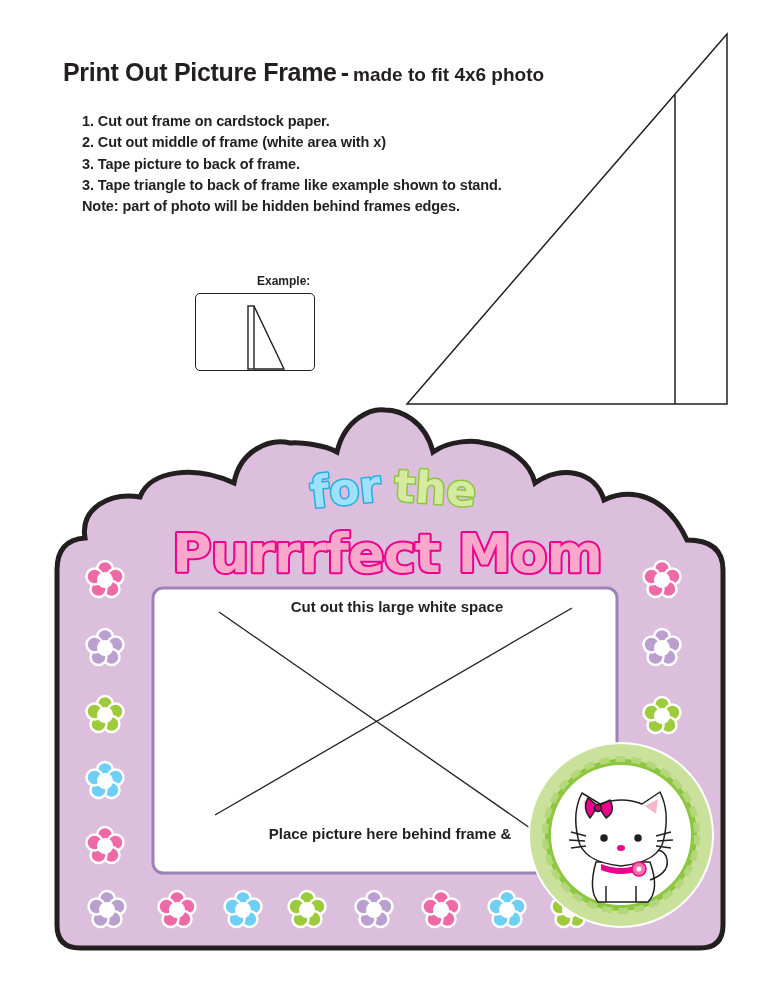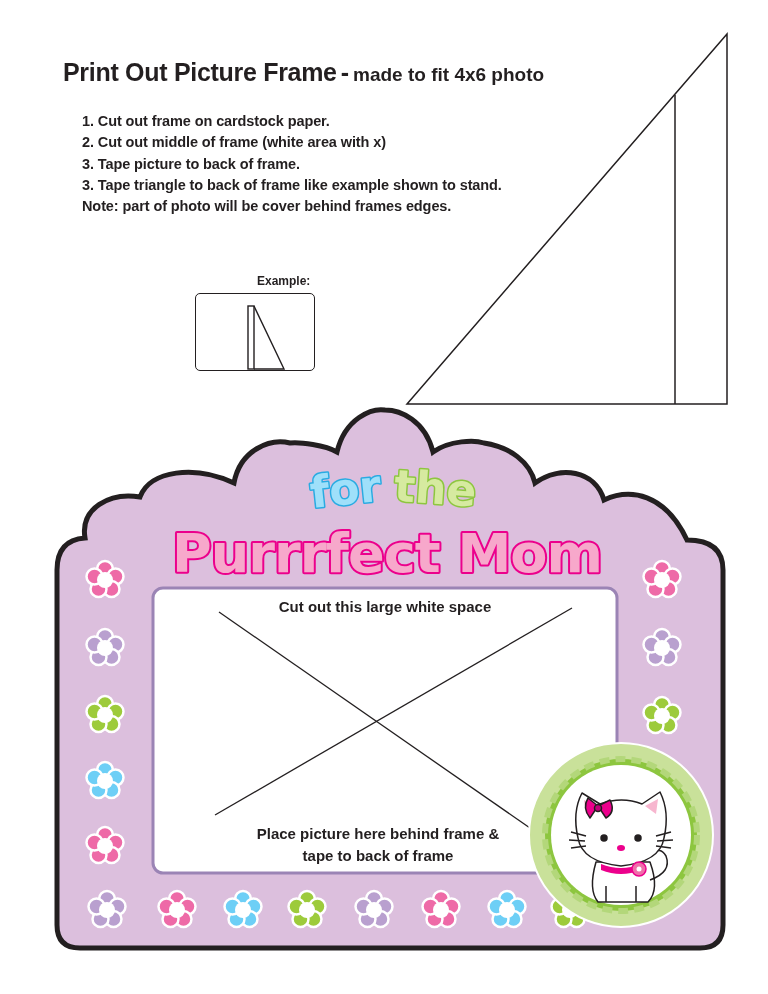--- a/index.html
+++ b/index.html
@@ -6,37 +6,37 @@
   body { width: 768px; height: 994px; position: relative; overflow: hidden; font-family: "Liberation Sans", "DejaVu Sans", sans-serif; color: #231f20; }
   .title { position: absolute; left: 63px; top: 58px; white-space: nowrap; }
   .title .main { font-size: 25px; font-weight: bold; letter-spacing: -0.3px; text-align: center; }
   .title .dash { font-size: 25px; font-weight: bold; margin: 0 4px; }
   .title .sub { font-size: 19px; font-weight: bold; }
   .steps { position: absolute; left: 70px; top: 99px; margin: 12px; padding: 0; list-style: none; }
   .steps li { font-size: 14.5px; font-weight: bold; line-height: 21.3px; white-space: nowrap; letter-spacing: -0.1px; }
   .example-label { position: absolute; left: 221px; top: 274px; font-size: 12px; font-weight: bold; padding-left: 36px; }
   .example-box { position: absolute; left: 195px; top: 293px; width: 120px; height: 78px; border: 1.5px solid #231f20; border-radius: 5px; box-sizing: border-box; }
   svg.art { position: absolute; left: 0; top: 0; }
-  .cut-label { position: absolute; left: 153px; width: 464px; text-align: center; font-size: 15px; font-weight: bold; color: #231f20; }
+  .cut-label { position: absolute; left: 165px; width: 464px; text-align: center; font-size: 15px; font-weight: bold; color: #231f20; }
   .cut-top { top: 598px; }
   .cut-bottom { top: 823px; line-height: 22px; padding: 0 60px 0 0; box-sizing: border-box; margin-left: 23px; }
 </style>
 </head>
 <body>
 
 <div class="title">
   <span class="main">Print Out Picture Frame</span><span class="dash">-</span><span class="sub">made to fit 4x6 photo</span>
 </div>
 
 <ul class="steps">
   <li>1.  Cut out frame on cardstock paper.</li>
   <li>2.  Cut out middle of frame (white area with x)</li>
   <li>3.  Tape picture to back of frame.</li>
   <li>3. Tape triangle to back of frame like example shown to stand.</li>
-  <li>Note: part of photo will be cover behind frames edges.</li>
+  <li>Note: part of photo will be hidden behind frames edges.</li>
 </ul>
 
 <div class="example-label">Example:</div>
 <div class="example-box"></div>
 
 <svg class="art" width="768" height="994" viewBox="0 0 768 994">
 
   <g fill="none" stroke="#231f20" stroke-width="1.4">
     <rect x="248" y="306" width="6" height="63"></rect>
     <path d="M254 306 L284 369 L254 369"></path>
@@ -191,14 +191,13 @@
       <circle cx="598" cy="808" r="3.5" fill="#c2007a"></circle>
 
       <path d="M606 902 L606 886 M636 902 L636 886" fill="none"></path>
     </g>
   </g>
 </svg>
 
 <div class="cut-label cut-top">Cut out this large white space</div>
 <div class="cut-label cut-bottom">
   <div>Place picture here behind frame &amp;</div>
-  <div>tape to back of frame</div>
 </div>
 
 </body></html>

